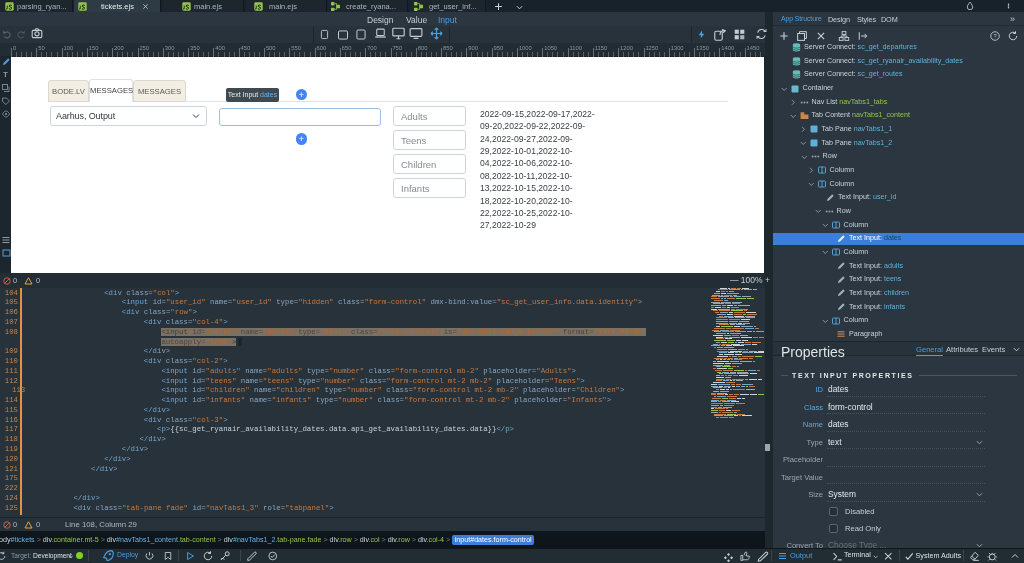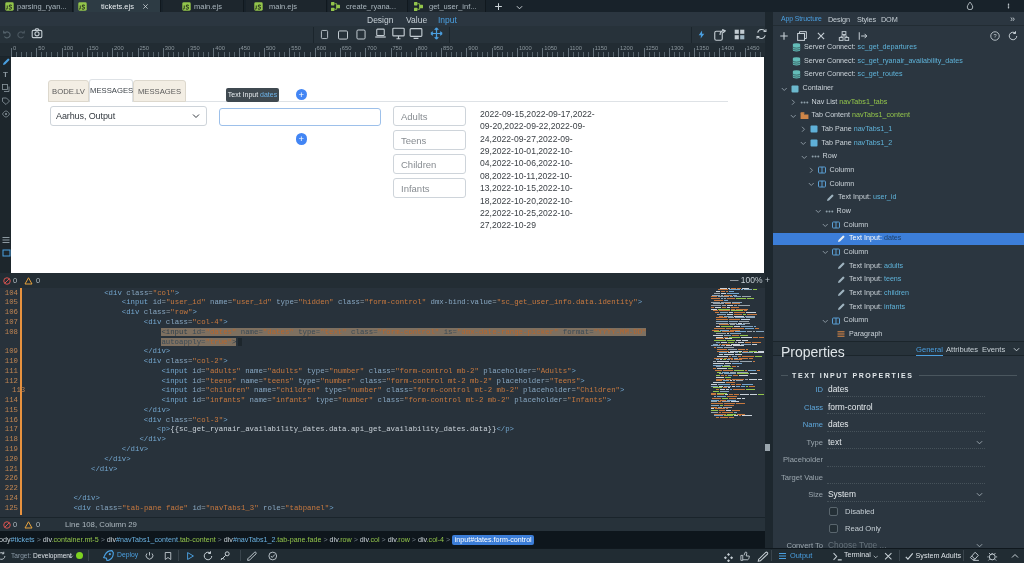--- a/index.html
+++ b/index.html
@@ -268,21 +268,21 @@
 <div class="abs mono" style="left:0;top:425.4px;width:18px;text-align:right;font-size:7.35px;color:#c08552">117</div>
 <div class="abs mono" style="left:157.0px;top:425.4px;font-size:7.35px;white-space:pre;"><span style="color:#74a7cf">&lt;p</span><span style="color:#74a7cf">&gt;</span><span style="color:#ccd4db">{{sc_get_ryanair_availability_dates.data.api_get_availability_dates.data}}</span><span style="color:#74a7cf">&lt;/p&gt;</span></div>
 <div class="abs mono" style="left:0;top:435.1px;width:18px;text-align:right;font-size:7.35px;color:#c08552">118</div>
 <div class="abs mono" style="left:139.4px;top:435.1px;font-size:7.35px;white-space:pre;"><span style="color:#74a7cf">&lt;/div&gt;</span></div>
 <div class="abs mono" style="left:0;top:444.9px;width:18px;text-align:right;font-size:7.35px;color:#c08552">119</div>
 <div class="abs mono" style="left:121.8px;top:444.9px;font-size:7.35px;white-space:pre;"><span style="color:#74a7cf">&lt;/div&gt;</span></div>
 <div class="abs mono" style="left:0;top:454.7px;width:18px;text-align:right;font-size:7.35px;color:#c08552">120</div>
 <div class="abs mono" style="left:104.2px;top:454.7px;font-size:7.35px;white-space:pre;"><span style="color:#74a7cf">&lt;/div&gt;</span></div>
 <div class="abs mono" style="left:0;top:464.5px;width:18px;text-align:right;font-size:7.35px;color:#c08552">121</div>
 <div class="abs mono" style="left:91.0px;top:464.5px;font-size:7.35px;white-space:pre;"><span style="color:#74a7cf">&lt;/div&gt;</span></div>
-<div class="abs mono" style="left:0;top:474.2px;width:18px;text-align:right;font-size:7.35px;color:#c08552">226</div>
+<div class="abs mono" style="left:0;top:474.2px;width:18px;text-align:right;font-size:7.35px;color:#c08552">175</div>
 <div class="abs mono" style="left:0;top:484.0px;width:18px;text-align:right;font-size:7.35px;color:#c08552">222</div>
 <div class="abs mono" style="left:0;top:493.8px;width:18px;text-align:right;font-size:7.35px;color:#c08552">124</div>
 <div class="abs mono" style="left:73.4px;top:493.8px;font-size:7.35px;white-space:pre;"><span style="color:#74a7cf">&lt;/div&gt;</span></div>
 <div class="abs mono" style="left:0;top:503.5px;width:18px;text-align:right;font-size:7.35px;color:#c08552">125</div>
 <div class="abs mono" style="left:73.4px;top:503.5px;font-size:7.35px;white-space:pre;"><span style="color:#74a7cf">&lt;div</span> <span style="color:#87a6c0">class</span><span style="color:#95a1ab">=</span><span style="color:#c8793f">"tab-pane fade"</span><span style="color:#95a1ab"> </span><span style="color:#87a6c0">id</span><span style="color:#95a1ab">=</span><span style="color:#c8793f">"navTabs1_3"</span><span style="color:#95a1ab"> </span><span style="color:#87a6c0">role</span><span style="color:#95a1ab">=</span><span style="color:#c8793f">"tabpanel"</span><span style="color:#74a7cf">&gt;</span></div>
 <div class="abs" style="left:720px;top:287.50px;width:7px;height:1.2px;background:#ccd4db"></div>
 <div class="abs" style="left:728px;top:287.50px;width:2px;height:1.2px;background:#ccd4db"></div>
 <div class="abs" style="left:731px;top:287.50px;width:5px;height:1.2px;background:#c8793f"></div>
 <div class="abs" style="left:737px;top:287.50px;width:4px;height:1.2px;background:#c8793f"></div>
 <div class="abs" style="left:742px;top:287.50px;width:7px;height:1.2px;background:#ccd4db"></div>

